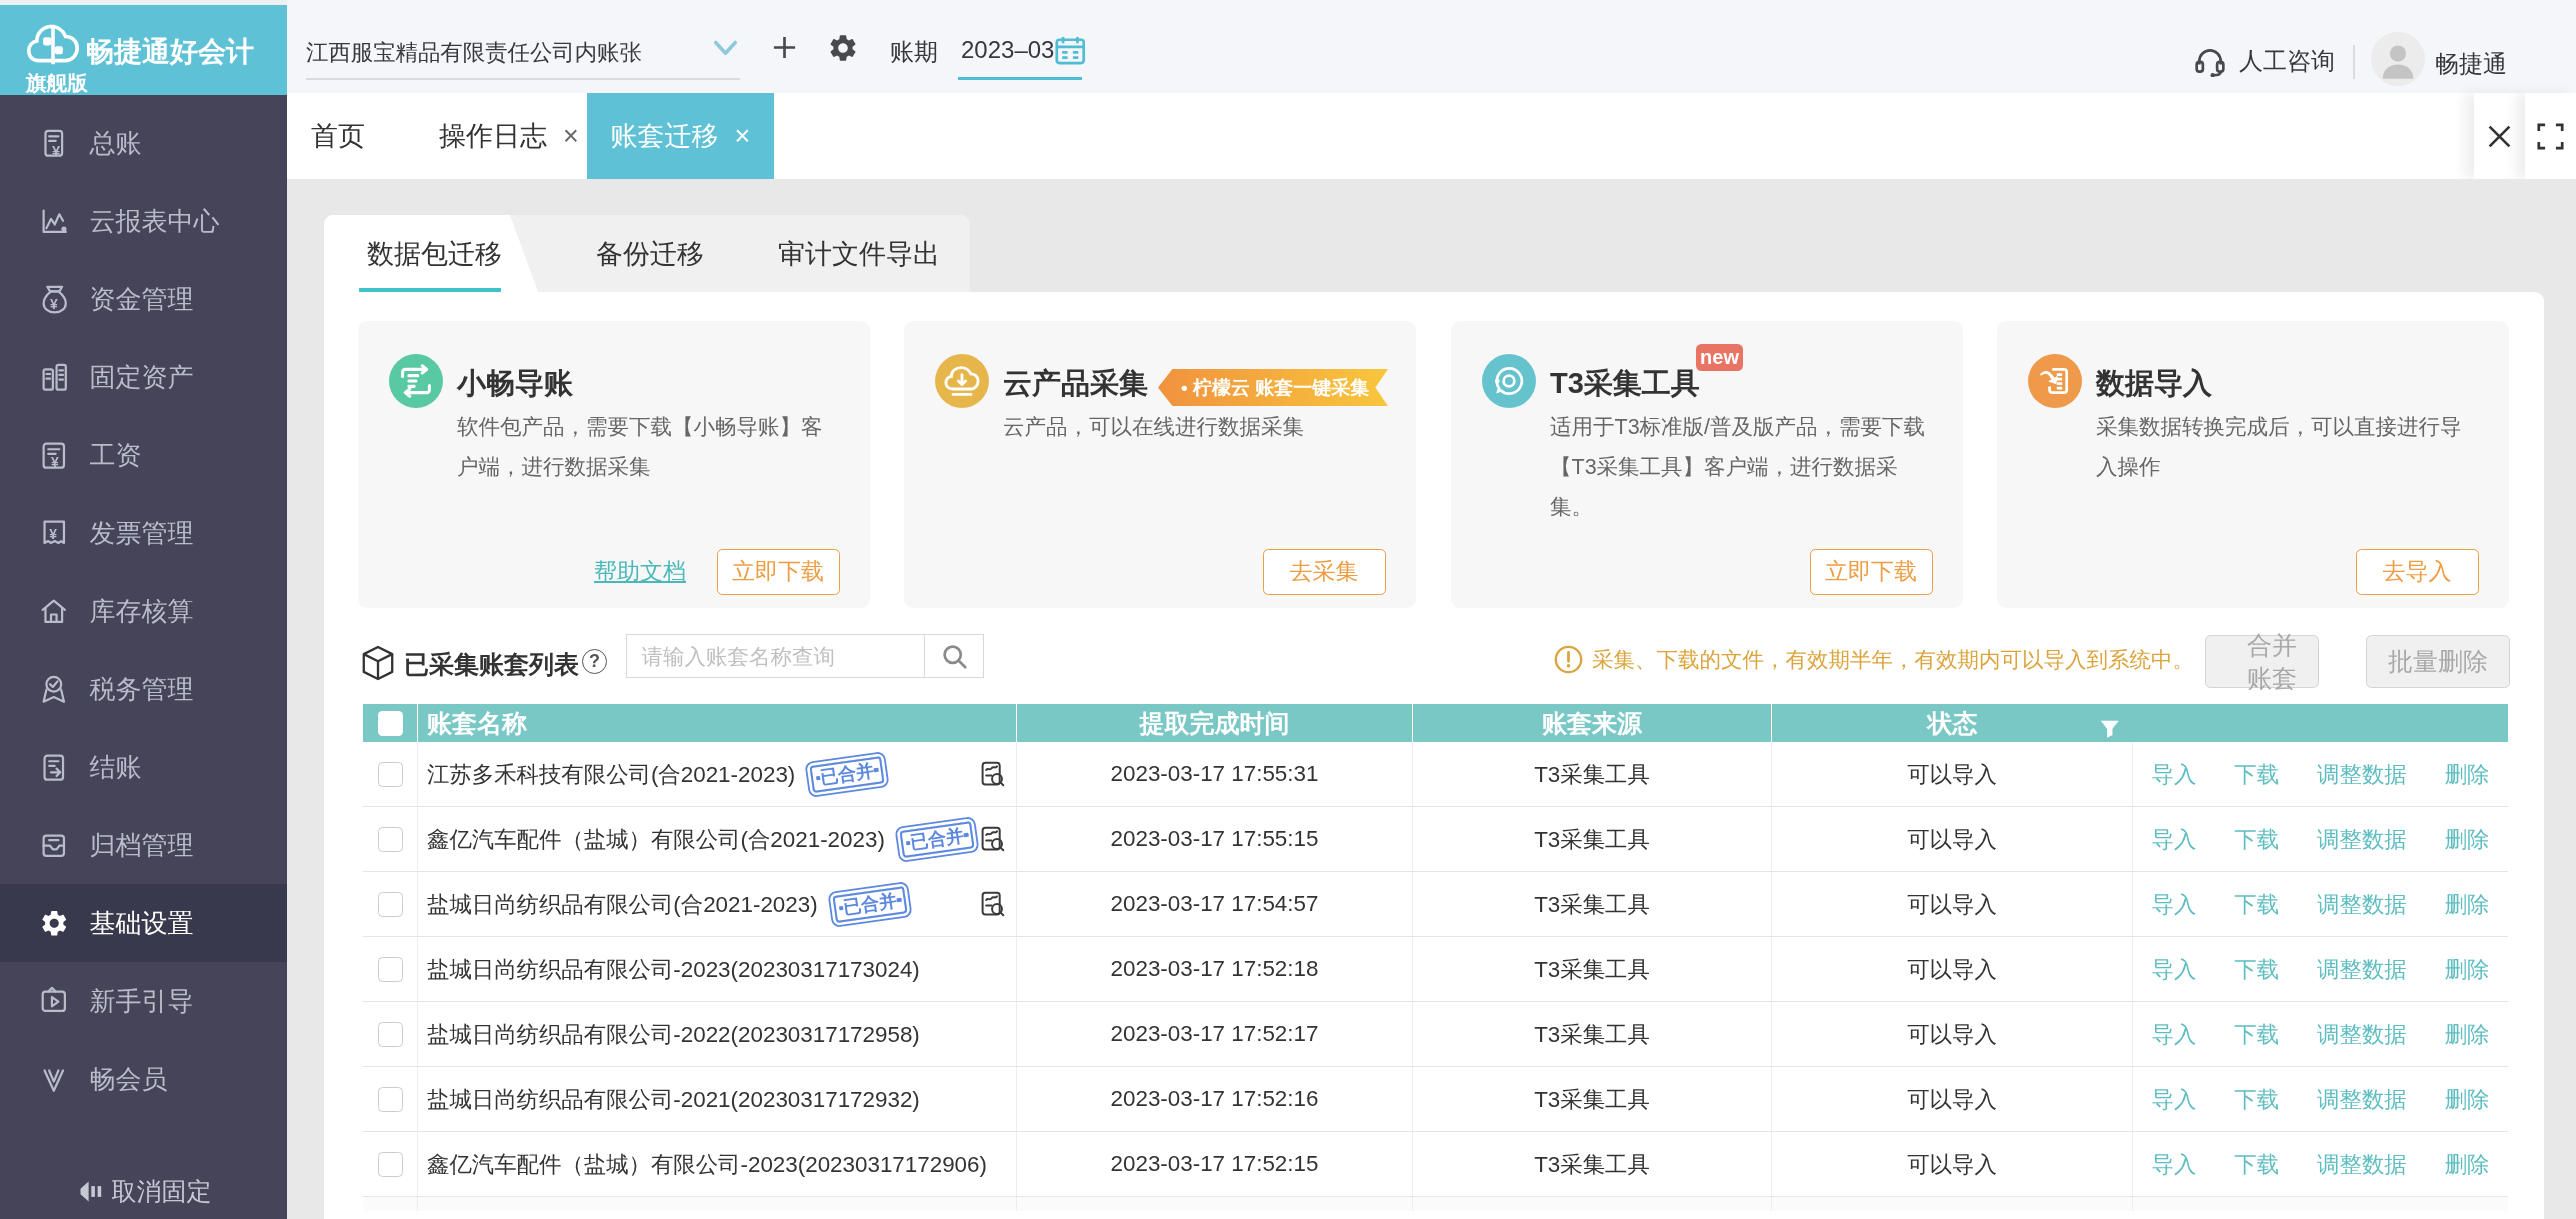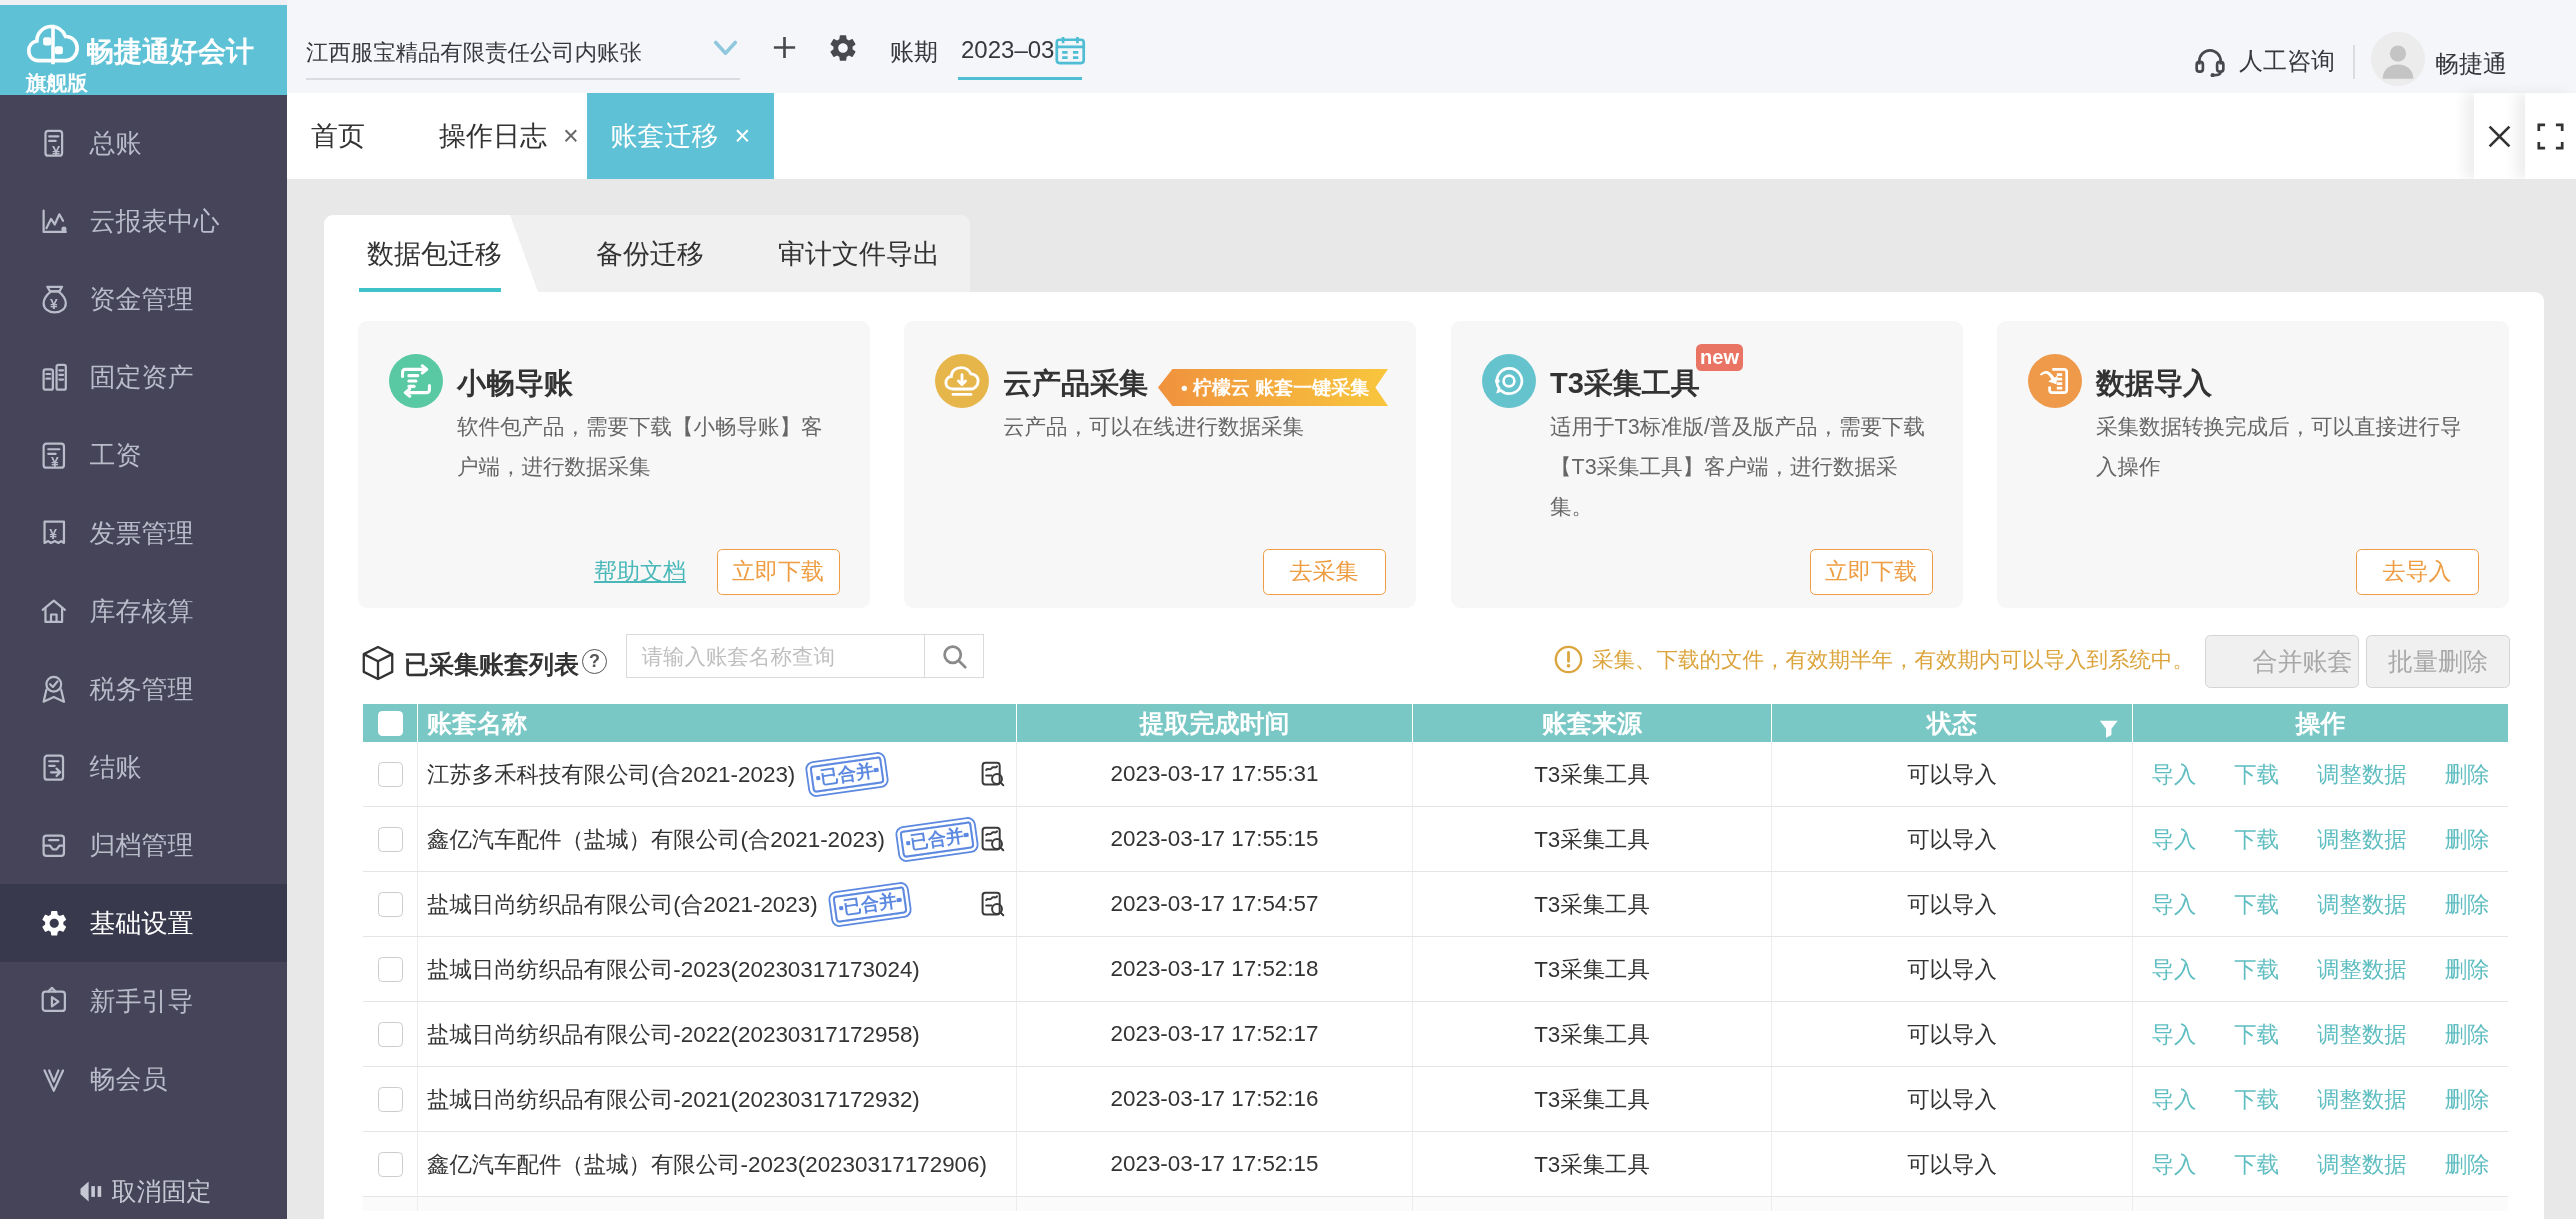--- a/index.html
+++ b/index.html
@@ -68,21 +68,21 @@
 
 .lh { position:absolute; left:0; top:326px; width:2220px; height:81px; }
 .lhicon { position:absolute; left:38px; top:27px; }
 .lhtitle { position:absolute; left:80px; top:30px; font-size:25px; font-weight:bold; color:#333; }
 .qmark { position:absolute; left:258px; top:30.5px; width:25px; height:25px; border:1.8px solid #555; border-radius:50%; color:#555; font-size:18px; font-weight:bold; display:flex; align-items:center; justify-content:center; }
 .search { position:absolute; left:302px; top:16px; width:298px; height:44px; border:1.8px solid #d9d9d9; border-right:none; background:#fff; font-size:21.5px; color:#bfbfbf; display:flex; align-items:center; padding-left:14.4px; }
 .sbtn { position:absolute; left:600px; top:16px; width:60px; height:44px; border:1.8px solid #d9d9d9; background:#fff; display:flex; align-items:center; justify-content:center; }
 .warn { position:absolute; left:1230px; top:27px; display:flex; align-items:center; color:#dba43c; font-size:21.5px; }
 .warn svg { margin-right:9px; }
 .gbtn { position:absolute; top:17px; height:53px; background:#f0f0f0; border:1.8px solid #d4d4d4; border-radius:5.4px; color:#a8a8a8; font-size:25px; display:flex; align-items:center; justify-content:center; }
-.gb1 { left:1881px; width:154px;padding-left:41px; }
+.gb1 { left:1881px; width:114px;padding-left:41px; }
 .gb2 { left:2042px; width:144px; }
 
 .tbl { position:absolute; left:39px; top:412px; width:2145px; }
 .thead { height:38px; background:#79c8c5; display:flex; color:#fff; font-size:25px; font-weight:bold; }
 .trow { height:65px; display:flex; border-bottom:1.8px solid #e5e5e5; background:#fff; font-size:22.4px; color:#333;text-align:center; }
 .c0 { width:55px; display:flex; align-items:center; justify-content:center; }
 .c1 { width:599px; display:flex; align-items:center; padding-left:9px; position:relative; }
 .c2 { width:396px; display:flex; align-items:center; justify-content:center; }
 .c3 { width:359px; display:flex; align-items:center; justify-content:center; }
 .c4 { width:361px; display:flex; align-items:center; justify-content:center; position:relative; }
@@ -387,21 +387,20 @@
             <span class="hcb"></span>
           </div>
         <div class="c1">账套名称</div>
         <div class="c2">提取完成时间</div>
         <div class="c3">账套来源</div>
         <div class="c4">状态
           <svg class="funnel" width="21.5" height="21.5" viewBox="0 0 24 24">
               <path d="M2 3 h20 l-7 9 v7 l-6 3 v-10 Z" fill="#fff"></path>
             </svg>
         </div>
-        <div class="c5">操作</div>
       </div>
     <div class="trow">
           <div class="c0">
             <span class="rcb"></span>
           </div>
           <div class="c1">
             <span>江苏多禾科技有限公司(合2021-2023)</span>
             <span class="stamp">已合并</span>
             <svg class="docic" width="27" height="27" viewBox="0 0 30 30">
               <g fill="none" stroke="#3a3a3a" stroke-width="2.2" stroke-linecap="round" stroke-linejoin="round">

